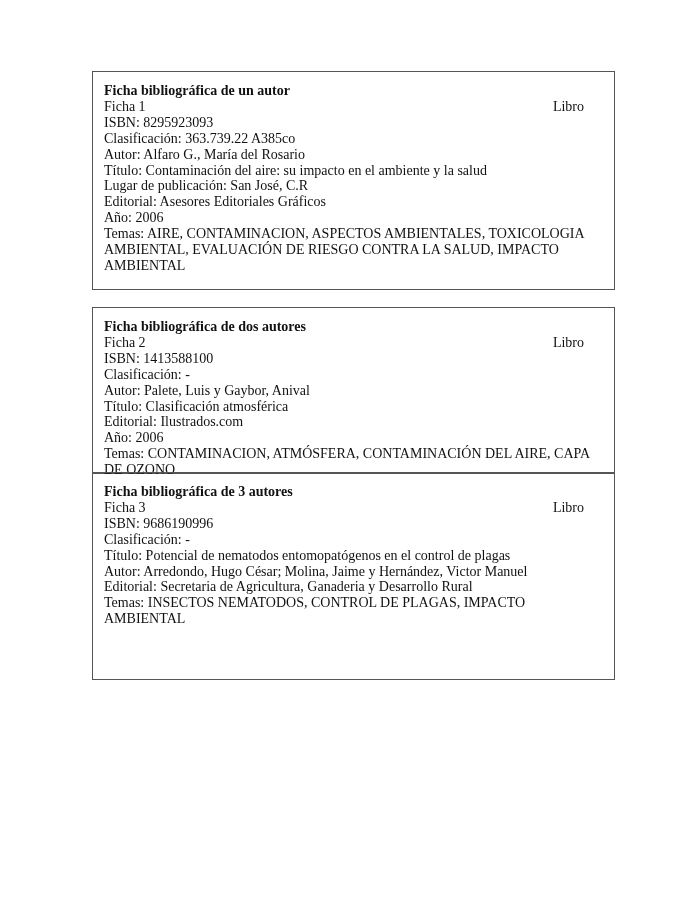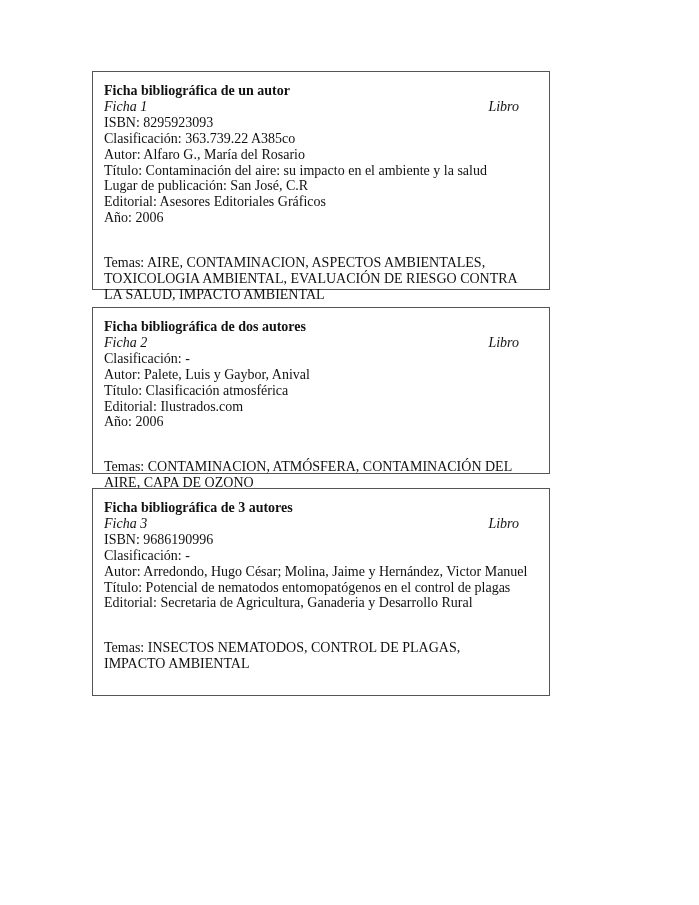--- a/index.html
+++ b/index.html
@@ -1,23 +1,23 @@
 <!DOCTYPE html>
 <html><head>
 <meta charset="utf-8">
 <style>
   html, body { margin: 0; padding: 0; background: #ffffff; }
   body { width: 699px; height: 905px; position: relative; overflow: hidden;
          font-family: "Liberation Serif", serif; color: #111; }
-  .ficha { position: absolute; left: 92px; width: 458px; border: 1.5px solid #555;
+  .ficha { position: absolute; left: 92px; width: 523px; border: 1.5px solid #555;
            box-sizing: border-box; padding: 11px 0 0 11px; }
   .line { font-size: 14px; line-height: 15.9px; white-space: nowrap; }
   .title { font-weight: bold; }
-  .row { display: flex; justify-content: space-between; padding-right: 30px; font-style: italic; }
-  .wrap { white-space: normal; padding-right: 24px; margin-top: 29px; }
+  .row { display: flex; justify-content: space-between; padding-right: 30px; }
+  .wrap { white-space: normal; padding-right: 24px; }
 </style>
 </head>
 <body>
 
 <div class="ficha" style="top:71px;height:219px;">
   <div class="line title">Ficha bibliográfica de un autor</div>
   <div class="line row">
     <span>Ficha 1</span>
     <span>Libro</span>
   </div>
@@ -30,33 +30,34 @@
   <div class="line">Año: 2006</div>
   <div class="line wrap">Temas: AIRE, CONTAMINACION, ASPECTOS AMBIENTALES, TOXICOLOGIA AMBIENTAL, EVALUACIÓN DE RIESGO CONTRA LA SALUD, IMPACTO AMBIENTAL</div>
 </div>
 
 <div class="ficha" style="top:307px;height:167px;">
   <div class="line title">Ficha bibliográfica de dos autores</div>
   <div class="line row">
     <span>Ficha 2</span>
     <span>Libro</span>
   </div>
+  <div class="line">ISBN: 1413588100</div>
   <div class="line">Clasificación: -</div>
   <div class="line">Autor: Palete, Luis y Gaybor, Anival</div>
   <div class="line">Título: Clasificación atmosférica</div>
   <div class="line">Editorial: Ilustrados.com</div>
   <div class="line">Año: 2006</div>
   <div class="line wrap">Temas: CONTAMINACION, ATMÓSFERA, CONTAMINACIÓN DEL AIRE, CAPA DE OZONO</div>
 </div>
 
-<div class="ficha" style="top:488px;height:208px;">
+<div class="ficha" style="top:472px;height:208px;">
   <div class="line title">Ficha bibliográfica de 3 autores</div>
   <div class="line row">
     <span>Ficha 3</span>
     <span>Libro</span>
   </div>
   <div class="line">ISBN: 9686190996</div>
   <div class="line">Clasificación: -</div>
+  <div class="line">Título: Potencial de nematodos entomopatógenos en el control de plagas</div>
   <div class="line">Autor: Arredondo, Hugo César; Molina, Jaime y Hernández, Victor Manuel</div>
-  <div class="line">Título: Potencial de nematodos entomopatógenos en el control de plagas</div>
   <div class="line">Editorial: Secretaria de Agricultura, Ganaderia y Desarrollo Rural</div>
   <div class="line wrap">Temas: INSECTOS NEMATODOS, CONTROL DE PLAGAS, IMPACTO AMBIENTAL</div>
 </div>
 
 </body></html>

